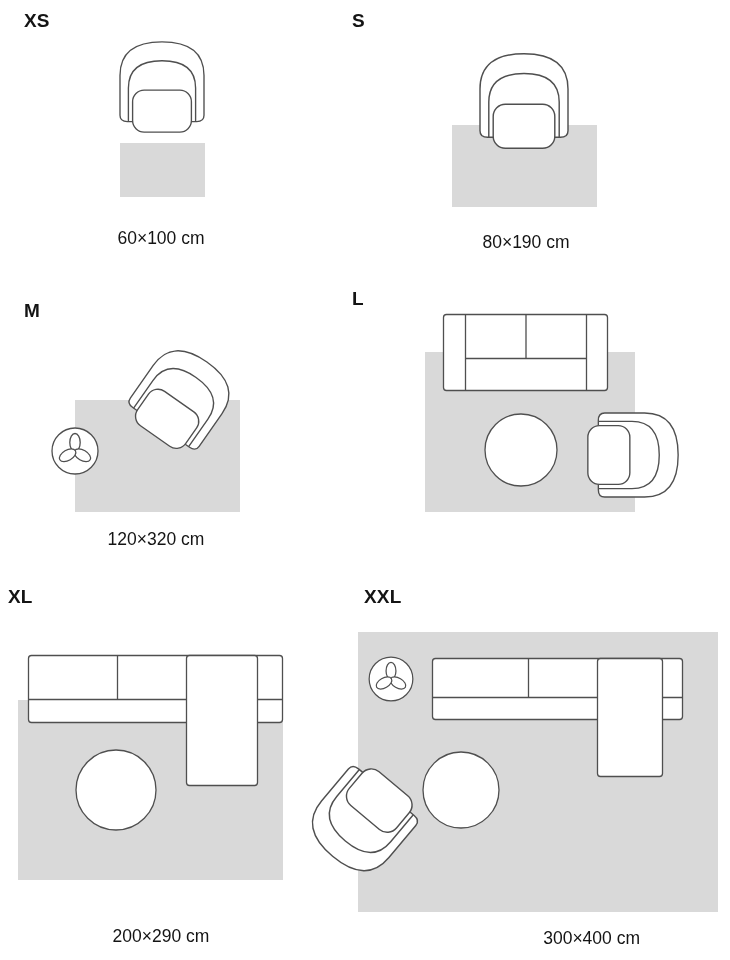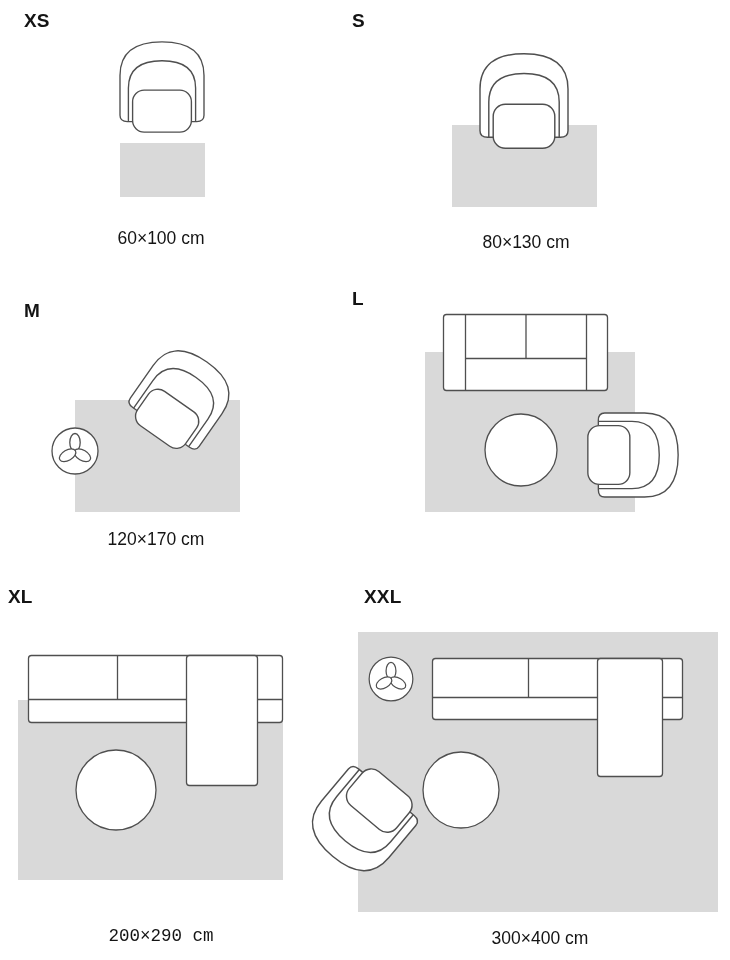--- a/index.html
+++ b/index.html
@@ -27,22 +27,22 @@
   .lbl-xs{left:24px;top:10px;}
   .lbl-s{left:352px;top:10px;}
   .lbl-m{left:24px;top:300px;}
   .lbl-l{left:352px;top:288px;}
   .lbl-xl{left:8px;top:586px;}
   .lbl-xxl{left:364px;top:586px;}
   .dim-xs{left:61px;top:228px;text-align:center;}
   .dim-s{left:426px;top:232px;}
   .dim-m{left:56px;top:529px;}
   .dim-l{left:427px;top:529px;}
-  .dim-xl{left:61px;top:926px;font-family:Liberation Mono, monospace;}
-  .dim-xxl{left:440px;top:928px;}
+  .dim-xl{left:61px;top:926px;}
+  .dim-xxl{left:440px;top:928px;text-align:right;}
 </style>
 </head>
 <body>
 
 <div id="stage">
 
   <svg id="diagram-svg" width="730" height="960" viewBox="0 0 730 960">
     <defs>
       <g id="armchair">
         <path class="fw" d="M10,78 L10,40 Q10,8 50,8 Q90,8 90,40 L90,78 Q90,84 83,84 L17,84 Q10,84 10,78 Z"></path>
@@ -107,18 +107,18 @@
   </svg>
 
   <div class="size-label lbl-xs">XS</div>
   <div class="size-label lbl-s">S</div>
   <div class="size-label lbl-m">M</div>
   <div class="size-label lbl-l">L</div>
   <div class="size-label lbl-xl">XL</div>
   <div class="size-label lbl-xxl">XXL</div>
 
   <div class="dim-label dim-xs">60×100 cm</div>
-  <div class="dim-label dim-s">80×130 cm</div>
-  <div class="dim-label dim-m">120×170 cm</div>
+  <div class="dim-label dim-s">80×190 cm</div>
+  <div class="dim-label dim-m">120×320 cm</div>
   <div class="dim-label dim-xl">200×290 cm</div>
   <div class="dim-label dim-xxl">300×400 cm</div>
 
 </div>
 
 </body></html>

